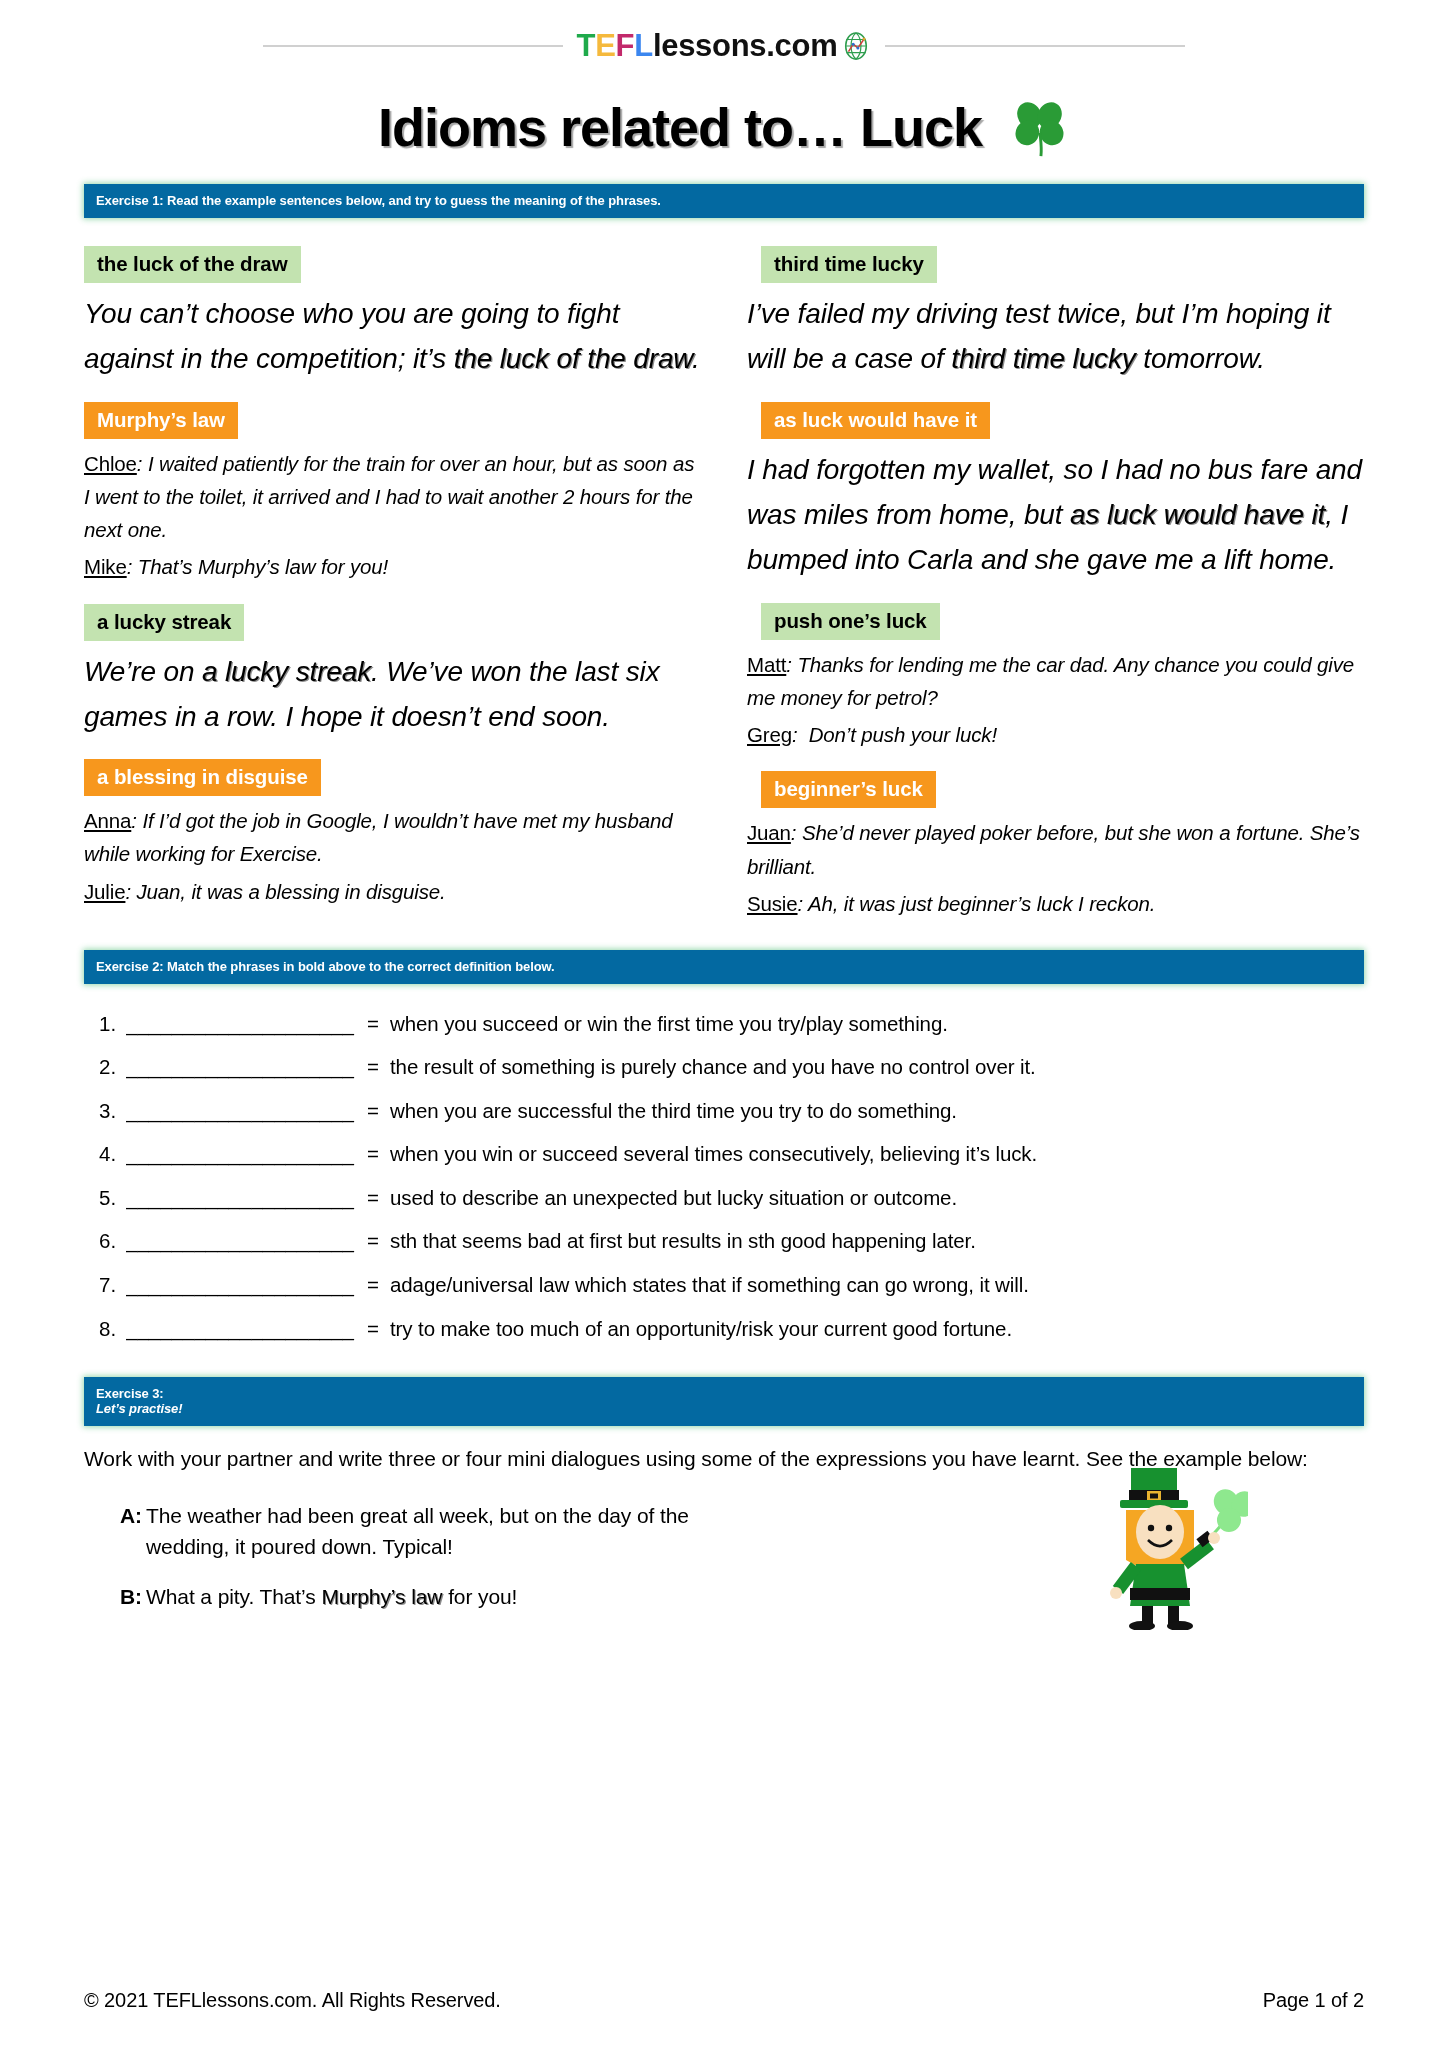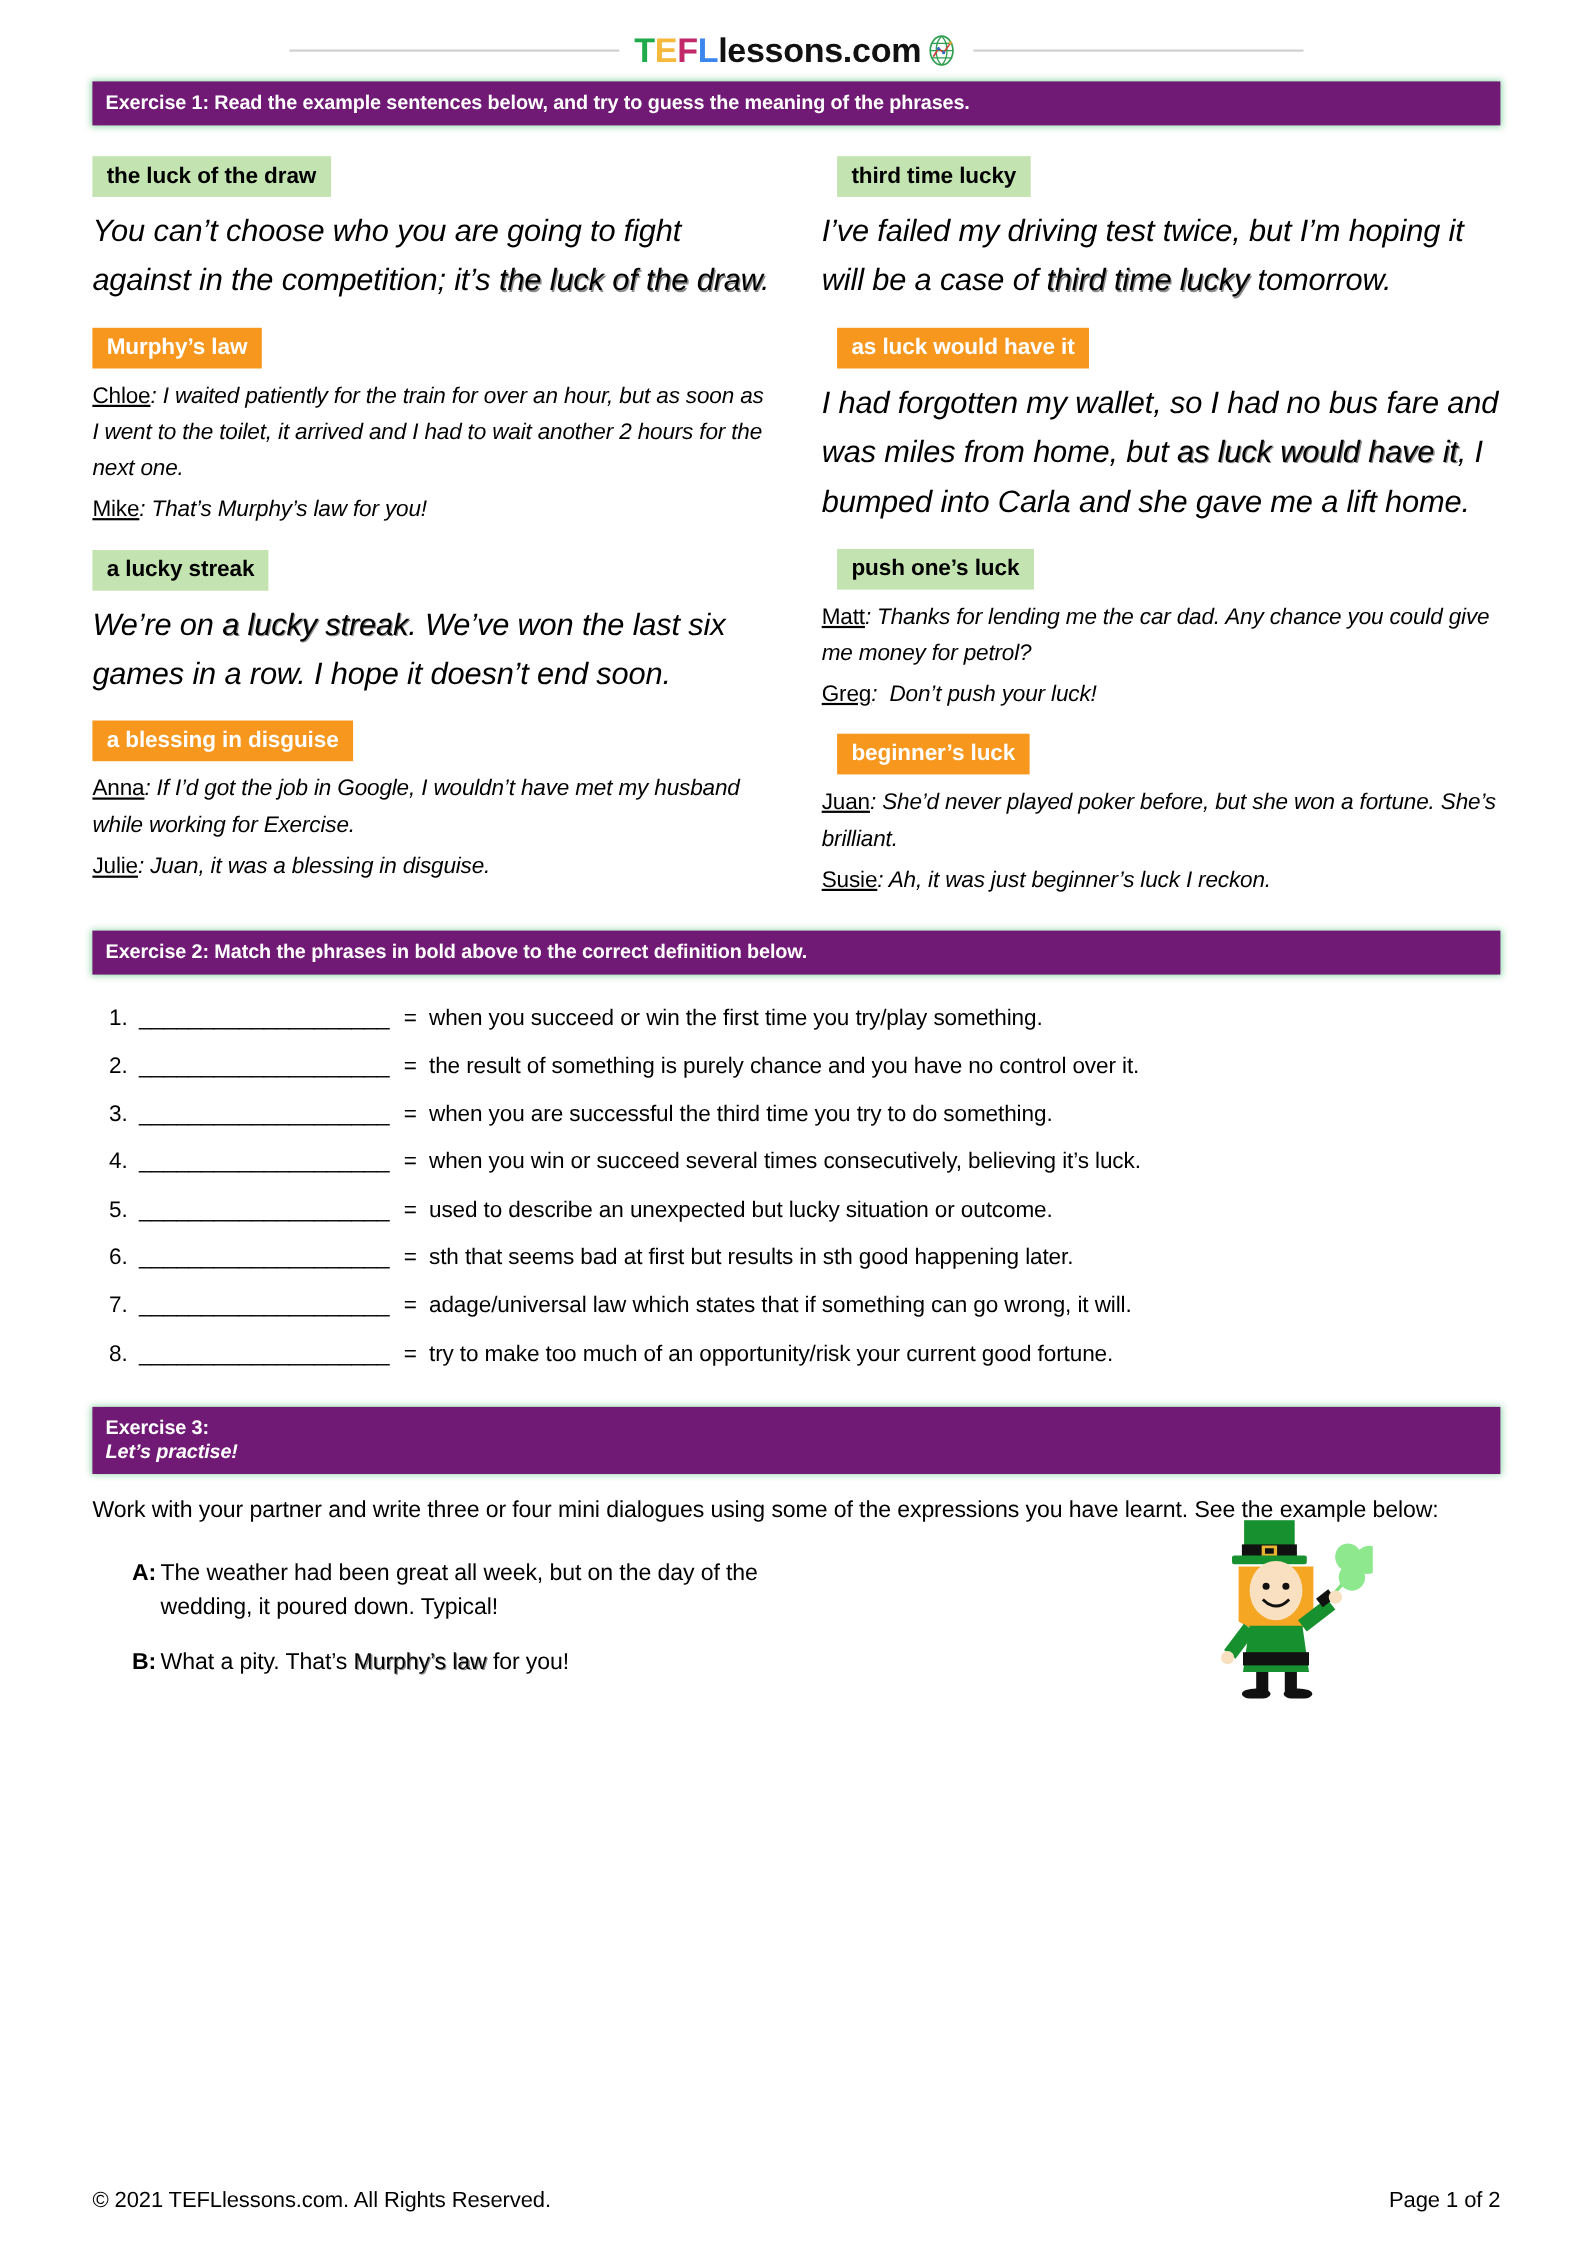--- a/index.html
+++ b/index.html
@@ -47,24 +47,24 @@
     margin: 48px 0 0 0;
     line-height:1;
     display:flex; align-items:center; justify-content:center; gap:26px;
     font-family:"Liberation Sans", sans-serif;
   }
   .title-text { text-shadow: 2px 2px 1px rgba(0,0,0,0.35); }
   .clover-head { width:62px; height:62px; display:inline-block; }
 
   
   .banner {
-    background:#701a75;
+    background:#0369a1;
     color:#fff;
     font-weight:700;
-    font-size:18px;
+    font-size:13px;
     padding: 9px 12px 10px 12px;
     margin-top: 26px;
     box-shadow: 0 0 6px 1px rgba(23,168,74,0.45);
     letter-spacing:-0.1px;
   }
   .banner.spread { display:flex;flex-direction:column; }
   .banner.spread .b-left { flex:0 0 auto; }
   .banner.spread .b-mid { flex:1 1 auto; text-align:left; padding-right:110px;font-style:italic;}
 
   
@@ -150,20 +150,34 @@
           <path d="M8 22 L13 14 L18 18 L25 8" stroke="#d23b3b" stroke-width="1.6" fill="none"></path>
           <circle cx="13" cy="14" r="1.6" fill="#2f6fd0"></circle>
           <circle cx="18" cy="18" r="1.6" fill="#2f6fd0"></circle>
           <circle cx="24.5" cy="8.5" r="1.6" fill="#e2a32a"></circle>
         </svg>
       </span>
     </div>
     <div class="rule right"></div>
   </div>
 
+  <h1 class="title">
+    <span class="title-text">Idioms related to… Luck</span>
+    <span class="clover-head">
+      <svg viewBox="0 0 64 64" width="62" height="62">
+        <g fill="#2a9b36">
+          <ellipse cx="22" cy="20" rx="12" ry="14" transform="rotate(-30 22 20)"></ellipse>
+          <ellipse cx="43" cy="20" rx="12" ry="14" transform="rotate(30 43 20)"></ellipse>
+          <ellipse cx="20" cy="38" rx="12" ry="13" transform="rotate(30 20 38)"></ellipse>
+          <ellipse cx="45" cy="38" rx="12" ry="13" transform="rotate(-30 45 38)"></ellipse>
+        </g>
+        <path d="M33 38 C34 48 35 54 34 62" stroke="#2a9b36" stroke-width="3" fill="none"></path>
+      </svg>
+    </span>
+  </h1>
 
   <div class="banner">Exercise 1: Read the example sentences below, and try to guess the meaning of the phrases.</div>
 
   <div class="cols">
 
     <div class="col">
 
       
       <div class="chip green">the luck of the draw</div>
       <p class="ex"><span>You can’t choose who you are going to fight against in the competition; it’s </span><span class="idiom">the luck of the draw</span><span>.</span></p>

